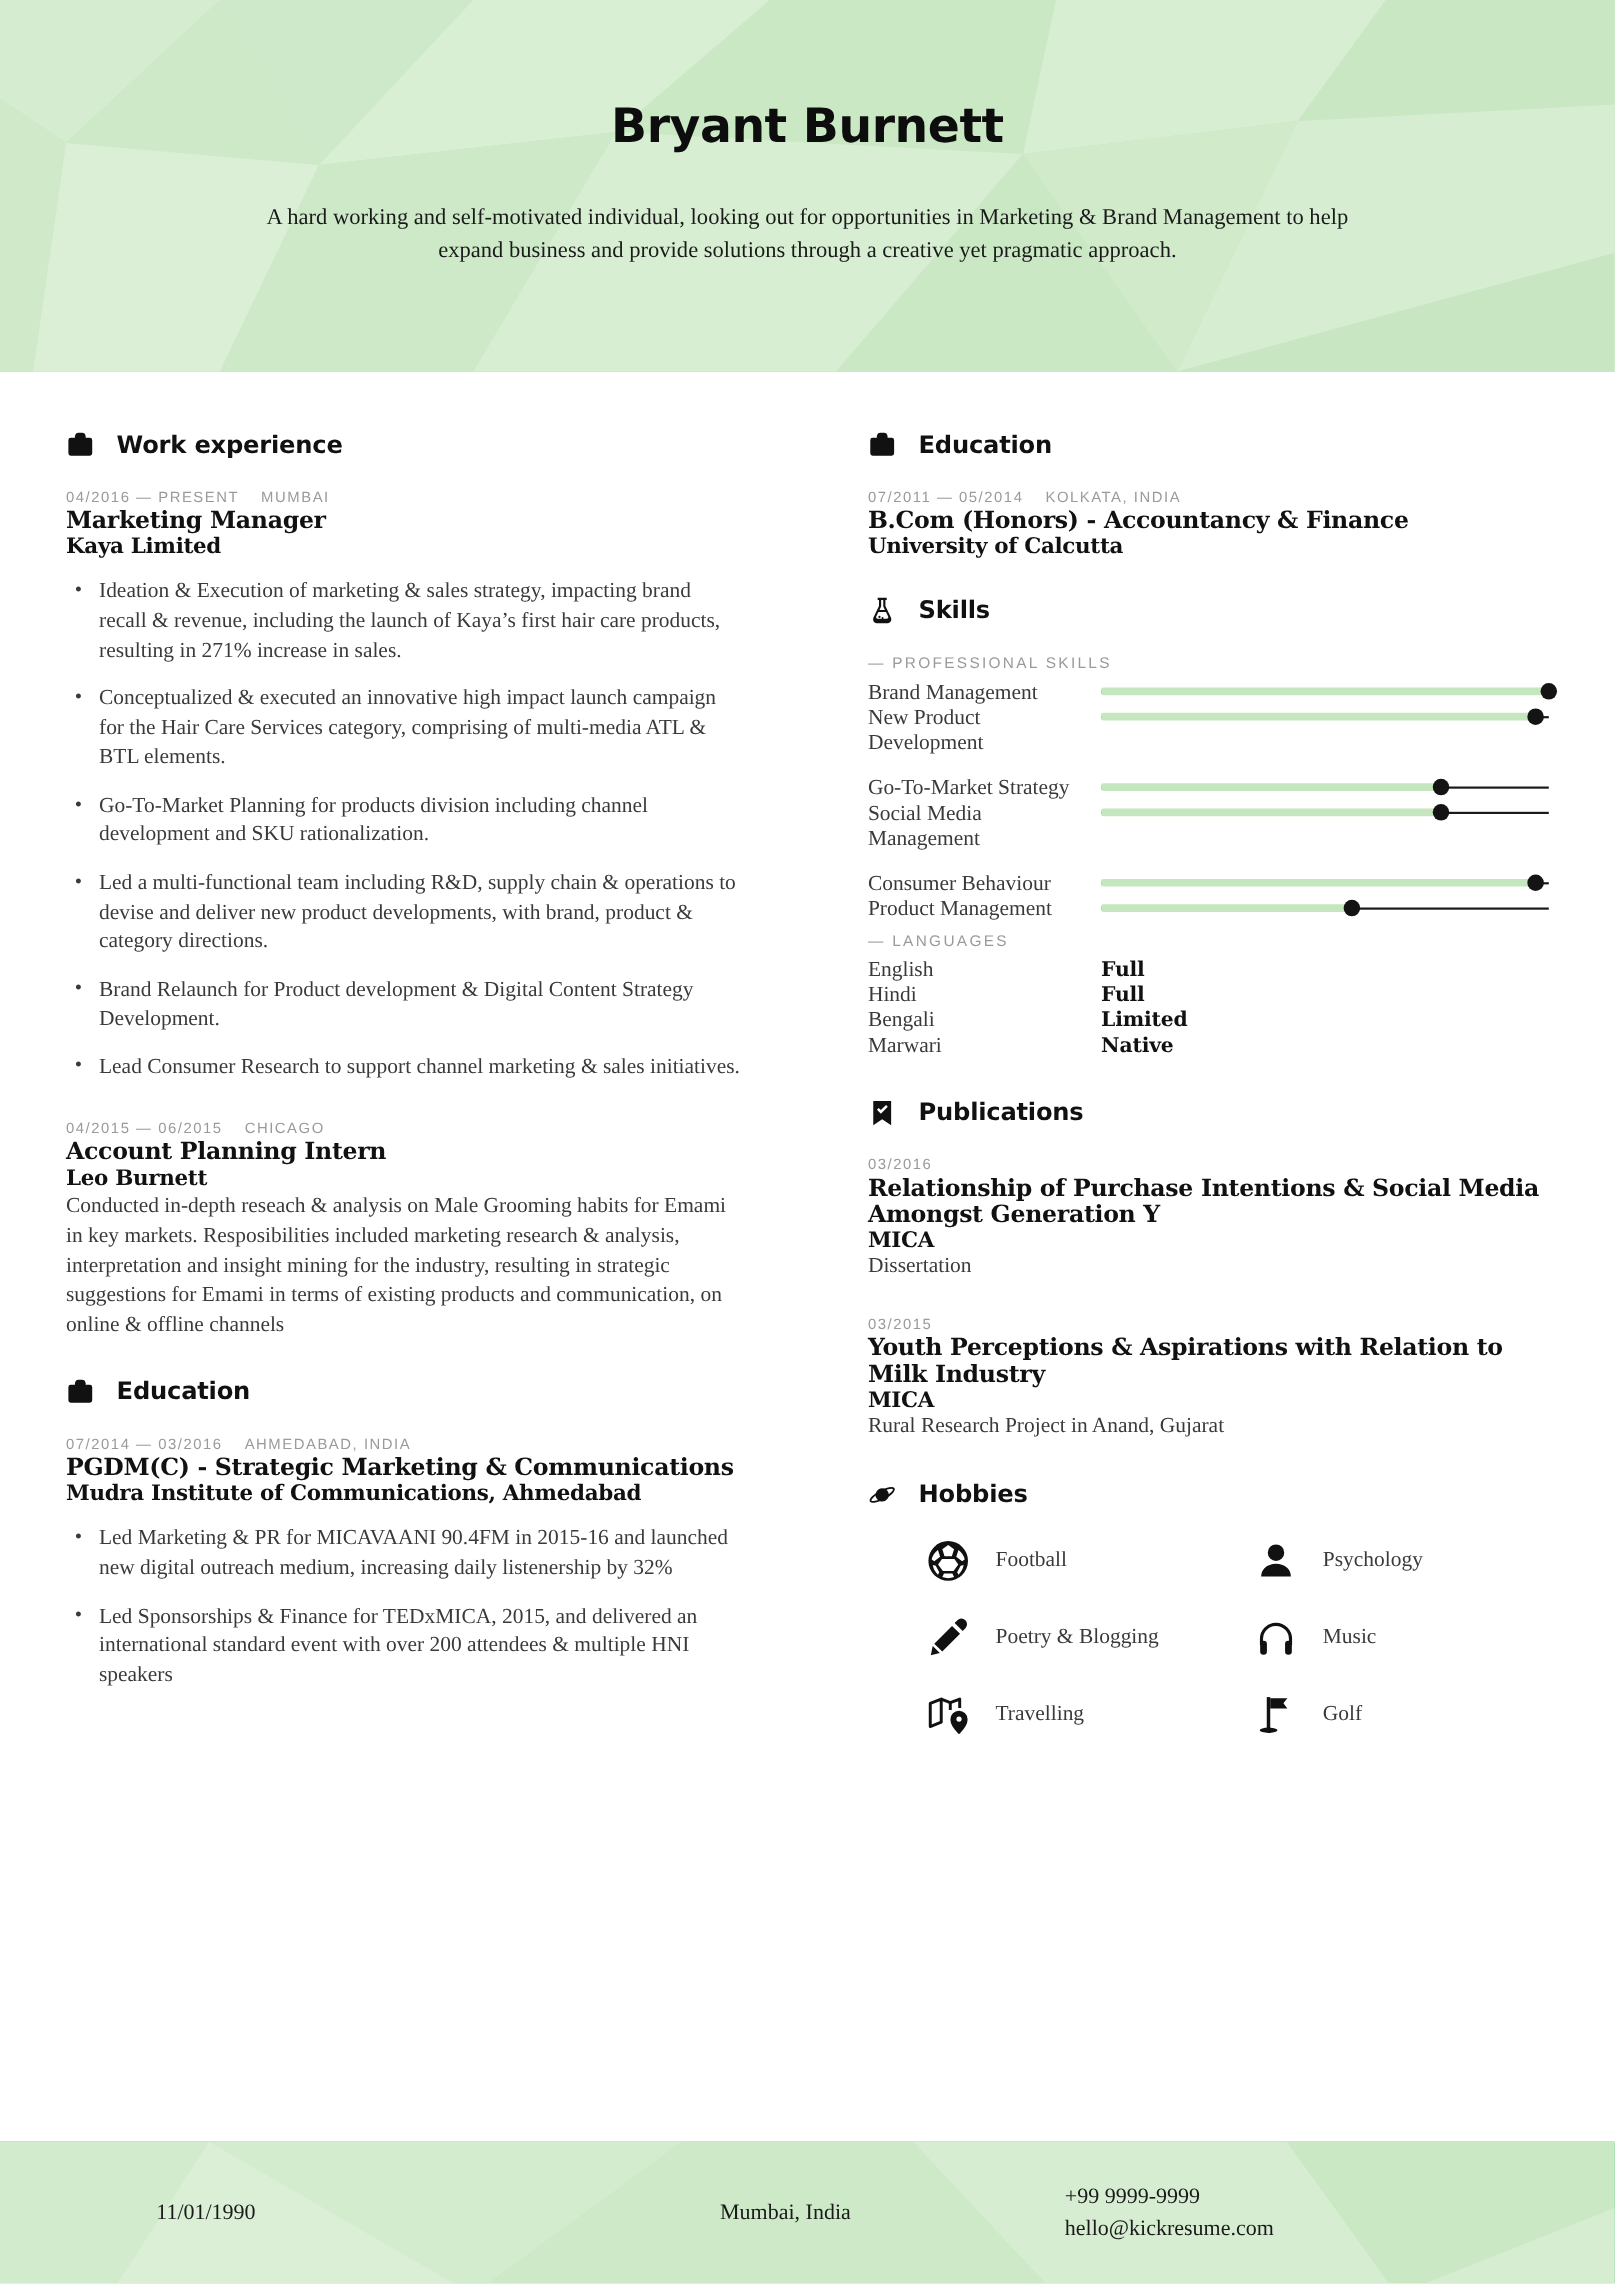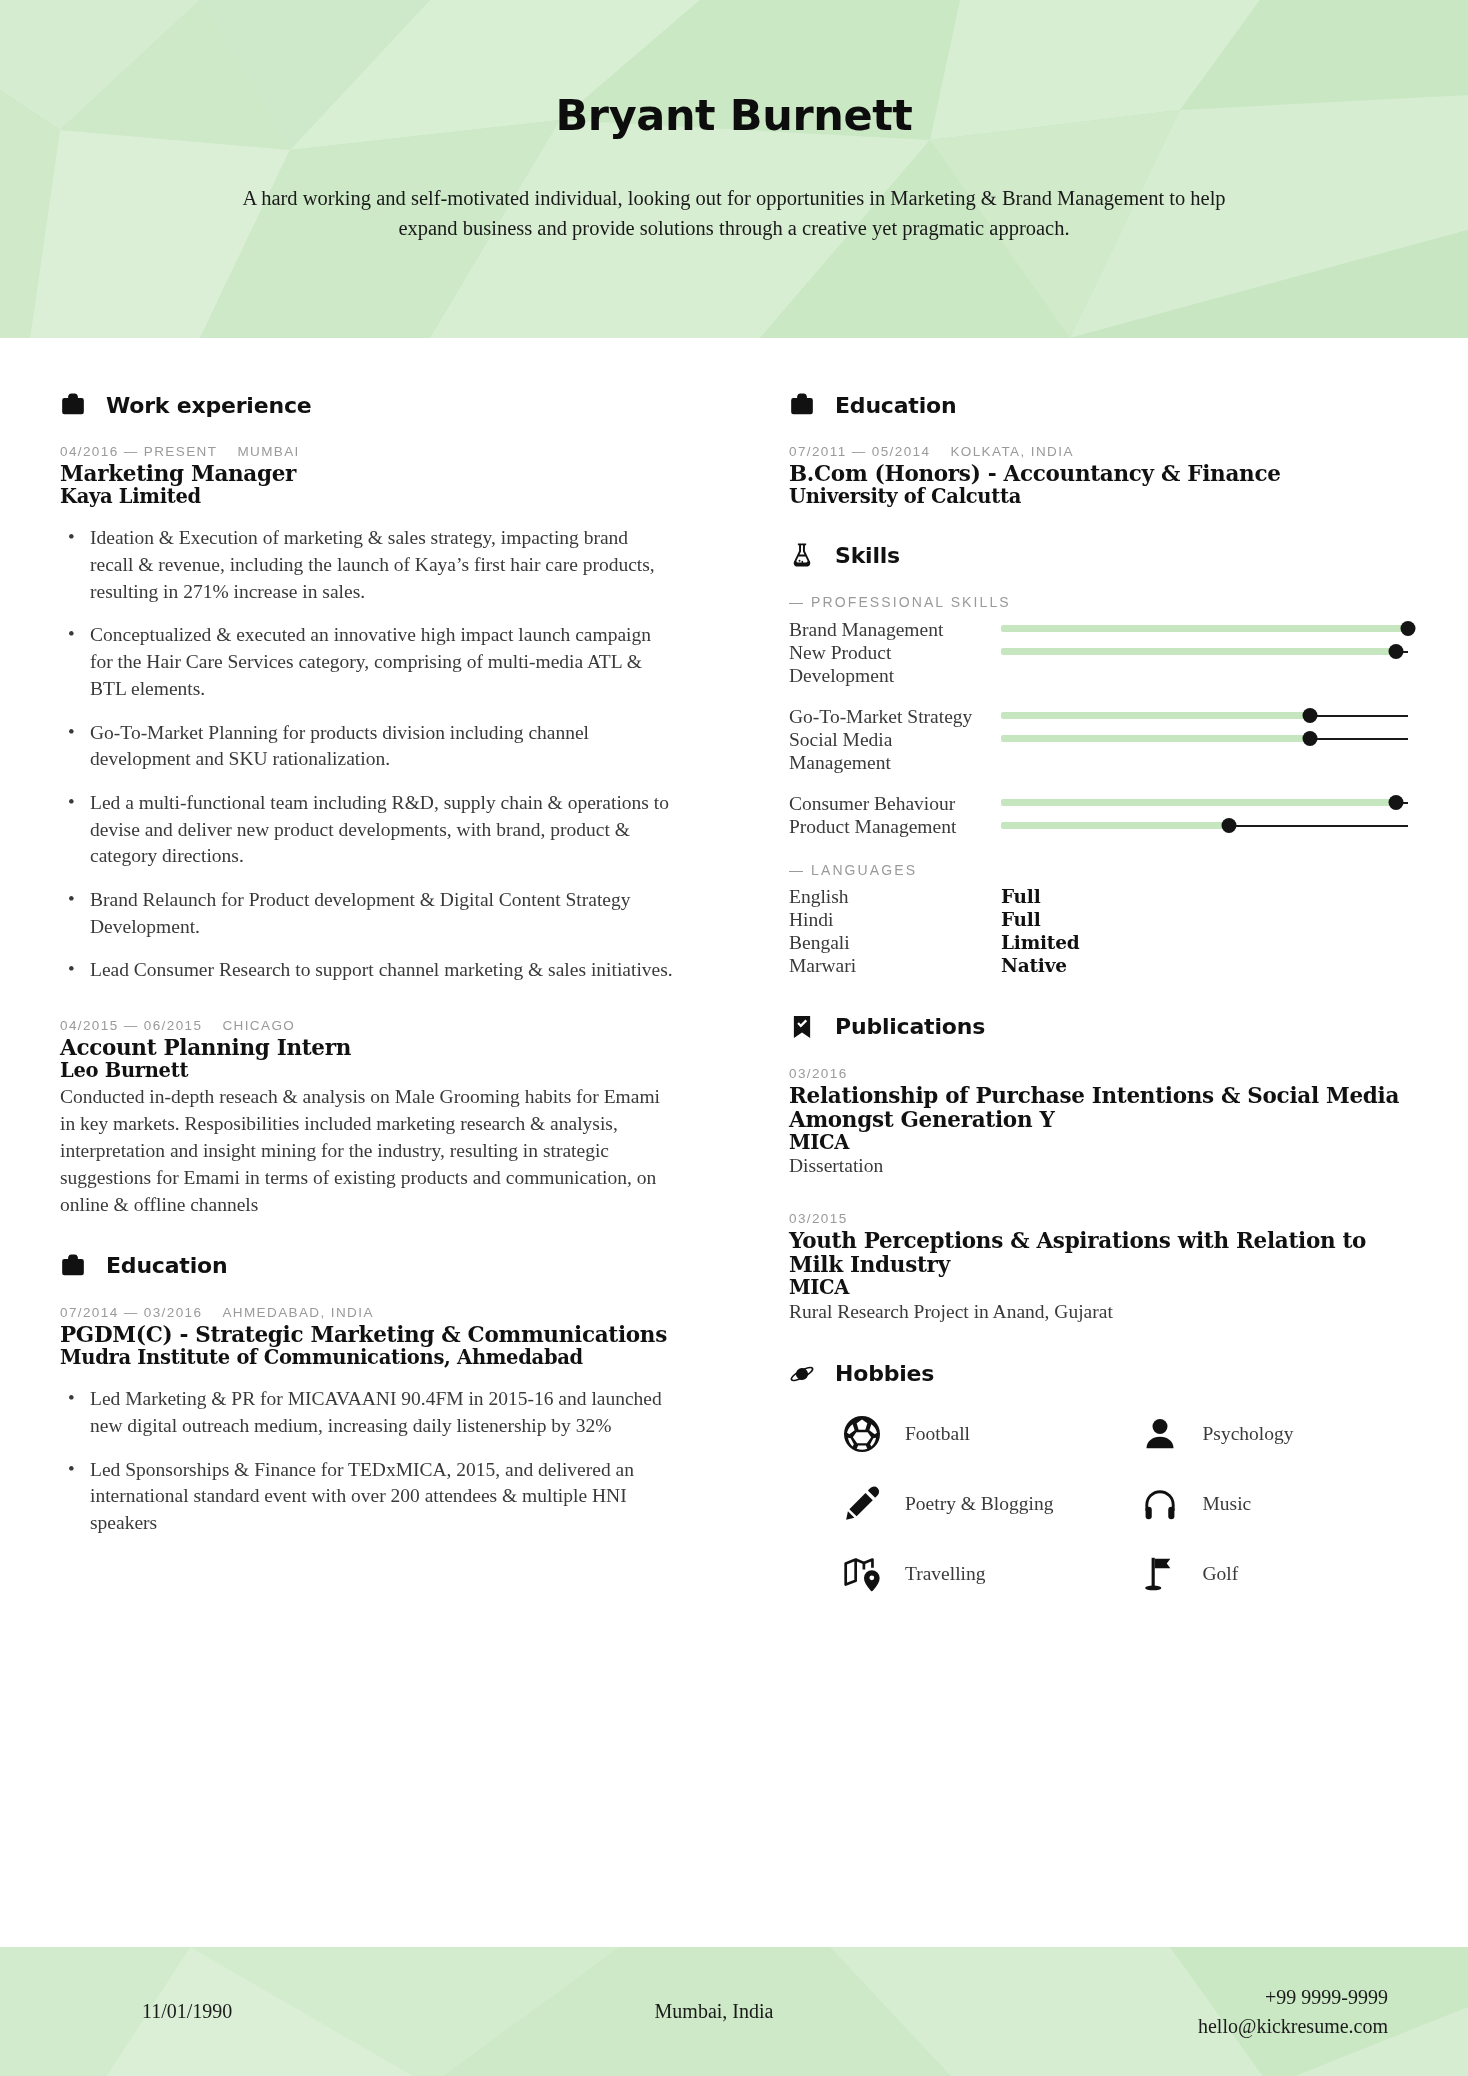--- a/index.html
+++ b/index.html
@@ -275,21 +275,21 @@
     position: relative;
     z-index: 3;
     display: flex;
     height: 100%;
     align-items: center;
     padding: 0 80px 0 80px;
   }
   .f-col { font-size: 20px; color: #1a1a1a; line-height: 1.45; }
   .f-birth { width: 380px; text-align: left; padding-left: 62px; }
   .f-loc   { flex: 1 1 auto; text-align: center; }
-  .f-contact { width: 420px; text-align: right; }
+  .f-contact { width: 420px; text-align: left; }
 </style>
 </head>
 <body>
 
 <div class="page">
 
   <div class="header">
     <svg class="poly-layer" viewBox="0 0 1468 338" preserveAspectRatio="none">
       <rect width="1468" height="338" fill="#c6e6c0"></rect>
       <polygon points="0,0 200,0 60,130 0,90" fill="#d5ecd0"></polygon>
@@ -457,21 +457,21 @@
           <div class="skill-row">
             <span class="skill-name">Product Management</span>
             <span class="skill-track-wrap">
               <span class="skill-track"></span>
               <span class="skill-fill" style="width: 56%;"></span>
               <span class="skill-knob" style="left: 56%;"></span>
             </span>
           </div>
         </div>
 
-        <div class="sub-label" style="margin-top:24px;">— LANGUAGES</div>
+        <div class="sub-label" style="margin-top:9px;">— LANGUAGES</div>
         <div>
           <div class="lang-row">
             <span class="lang-name">English</span>
             <span class="lang-level">Full</span>
           </div>
           <div class="lang-row">
             <span class="lang-name">Hindi</span>
             <span class="lang-level">Full</span>
           </div>
           <div class="lang-row">

